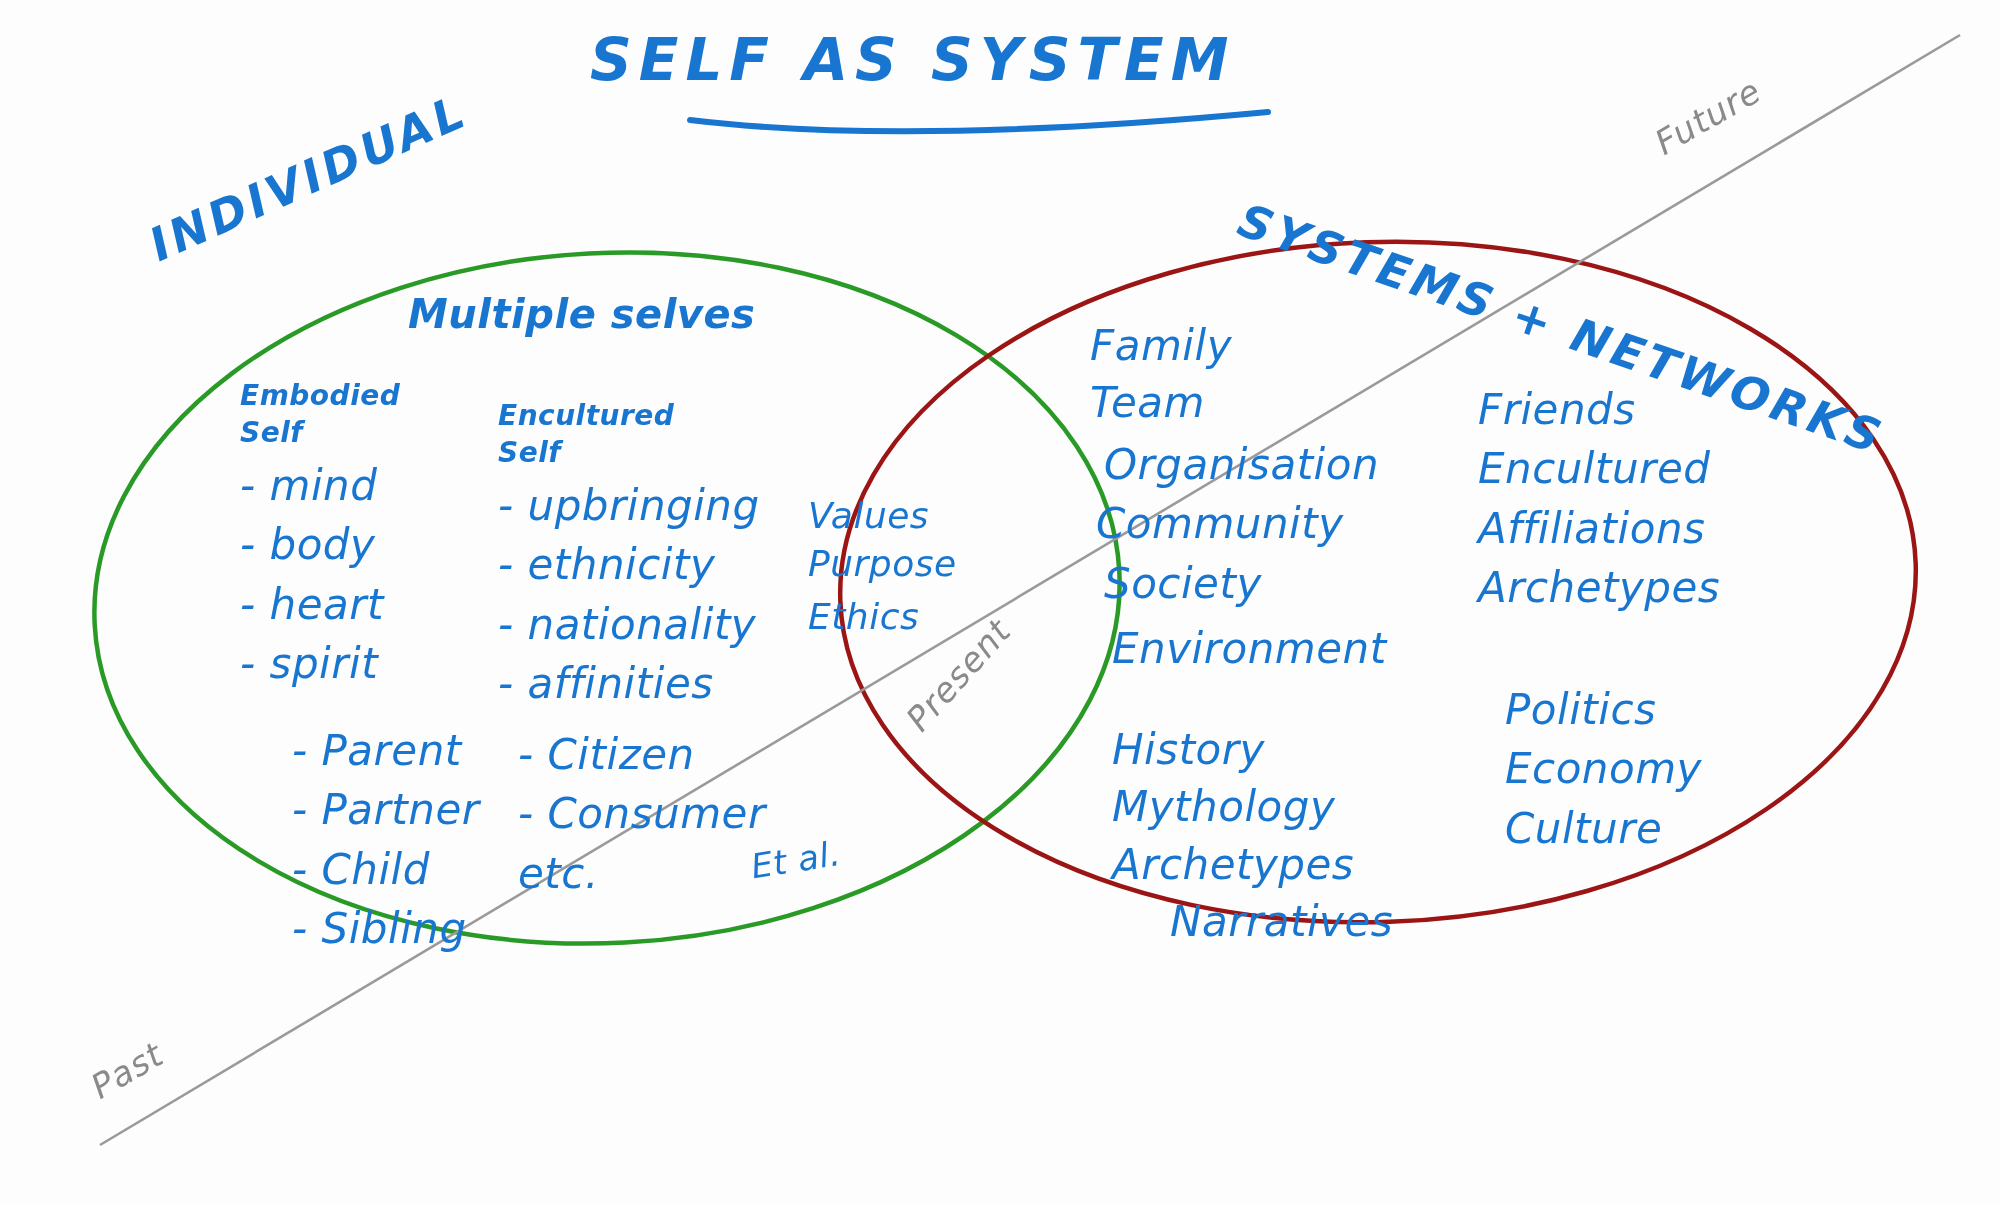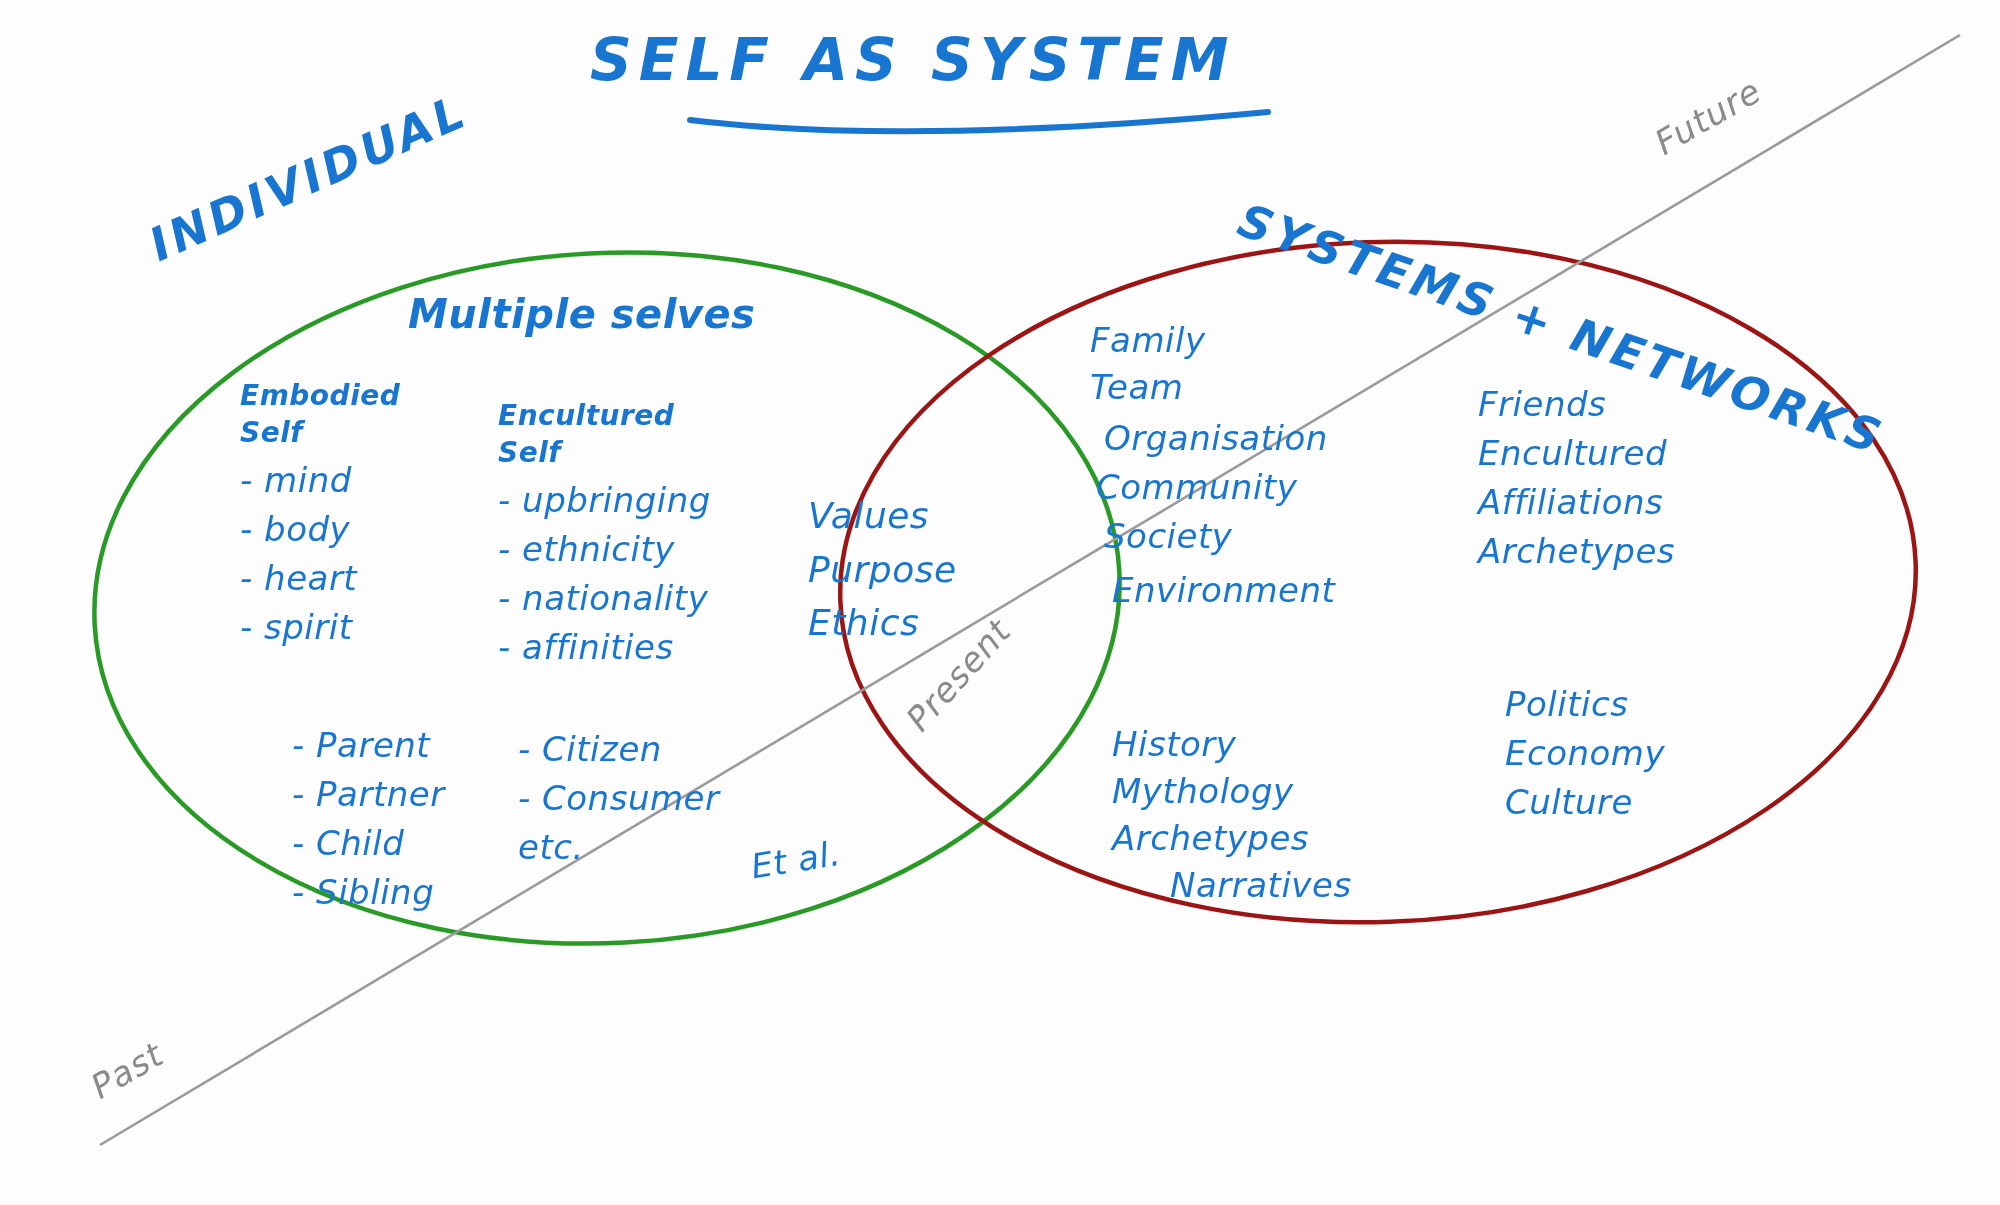--- a/index.html
+++ b/index.html
@@ -38,21 +38,21 @@
   }
   .heading {
     font-size: 40px;
     font-weight: 600;
   }
   .sub-heading {
     font-size: 28px;
     font-weight: 600;
   }
   .item {
-    font-size: 34px;
+    font-size: 42px;
   }
   .center-item {
     font-size: 36px;
   }
   .time-label {
     color: #8a8a8a;
     font-size: 34px;
     font-style: italic;
     font-weight: 500;
     letter-spacing: 1px;
@@ -123,21 +123,21 @@
   <div class="list-block" style="left:518px; top:723px;">
     <div class="ink item row" style="position:relative; margin-top:4px;">- Citizen</div>
     <div class="ink item row" style="position:relative; margin-top:4px;">- Consumer</div>
     <div class="ink item row" style="position:relative; margin-top:4px;">etc.</div>
   </div>
 
   <div class="ink et-al" style="left:748px; top:845px; transform:rotate(-9deg); transform-origin:left top;">Et al.</div>
 
   <div class="list-block" style="left:808px; top:492px;">
     <div class="ink center-item row" style="position:relative;">Values</div>
-    <div class="ink center-item row" style="position:relative; margin-top:6px;">Purpose</div>
+    <div class="ink center-item row" style="position:relative; ">Purpose</div>
     <div class="ink center-item row" style="position:relative; margin-top:6px;">Ethics</div>
   </div>
 
   <div class="list-block" style="left:1090px; top:318px;">
     <div class="ink item row" style="position:relative;">Family</div>
     <div class="ink item row" style="position:relative; margin-top:2px;">Team</div>
     <div class="ink item row" style="position:relative; margin-top:6px; margin-left:14px;">Organisation</div>
     <div class="ink item row" style="position:relative; margin-top:4px; margin-left:6px;">Community</div>
     <div class="ink item row" style="position:relative; margin-top:4px; margin-left:14px;">Society</div>
     <div class="ink item row" style="position:relative; margin-top:10px; margin-left:22px;">Environment</div>

